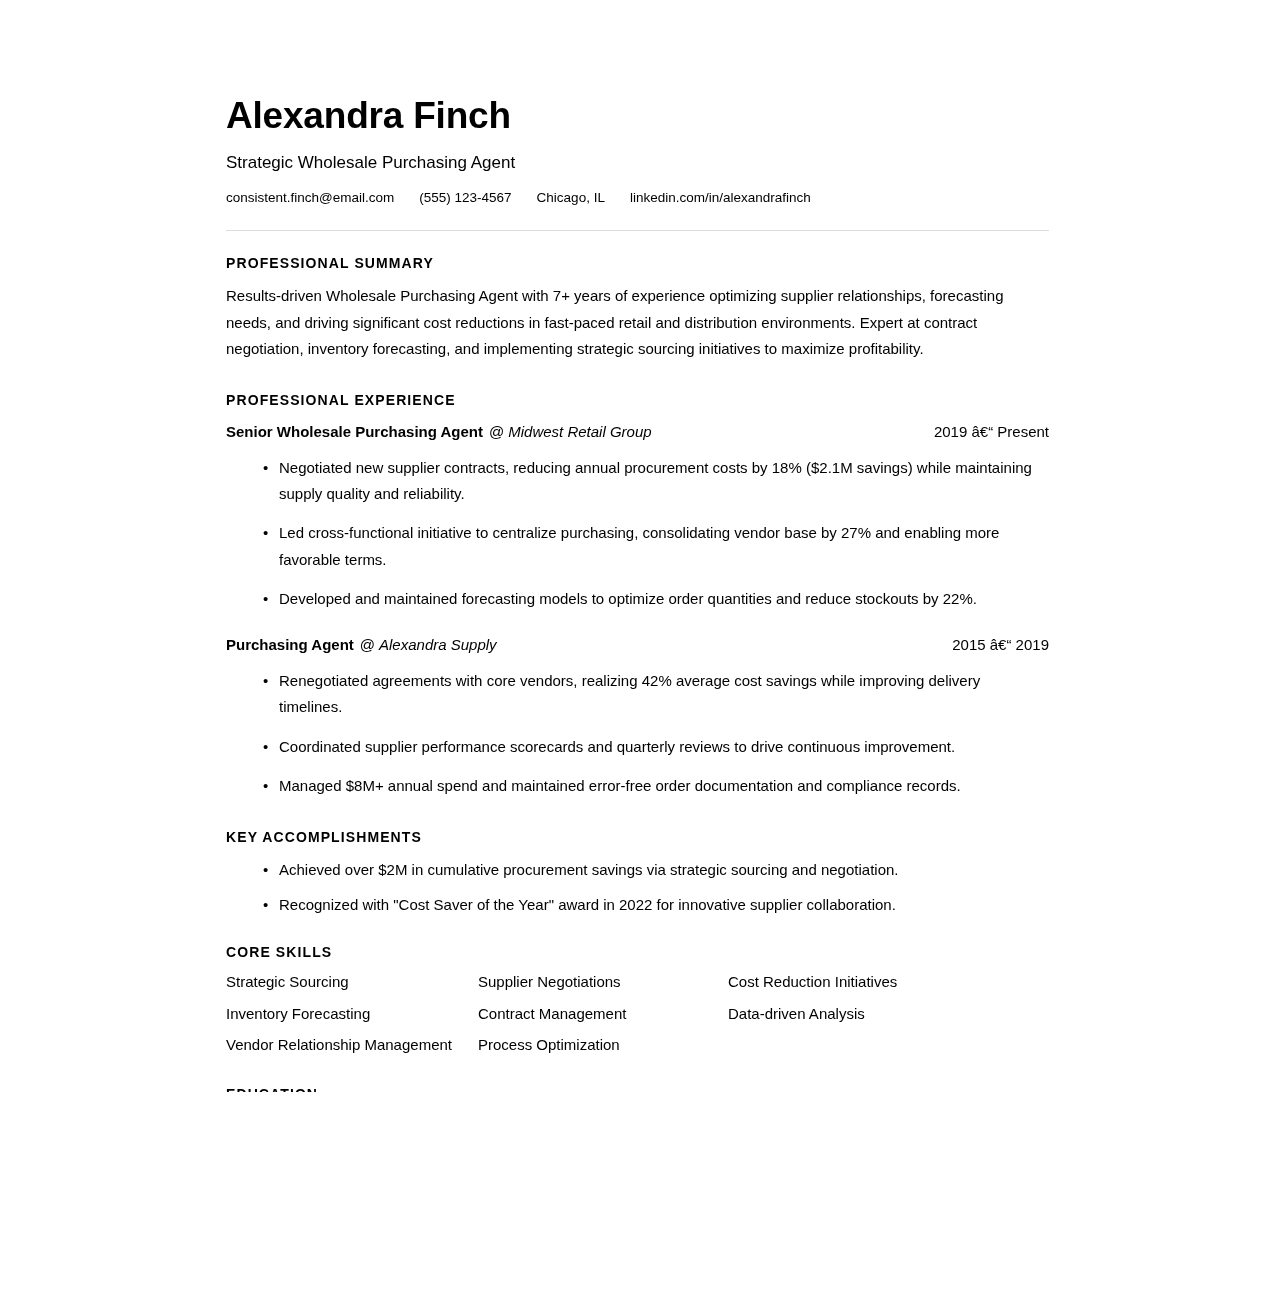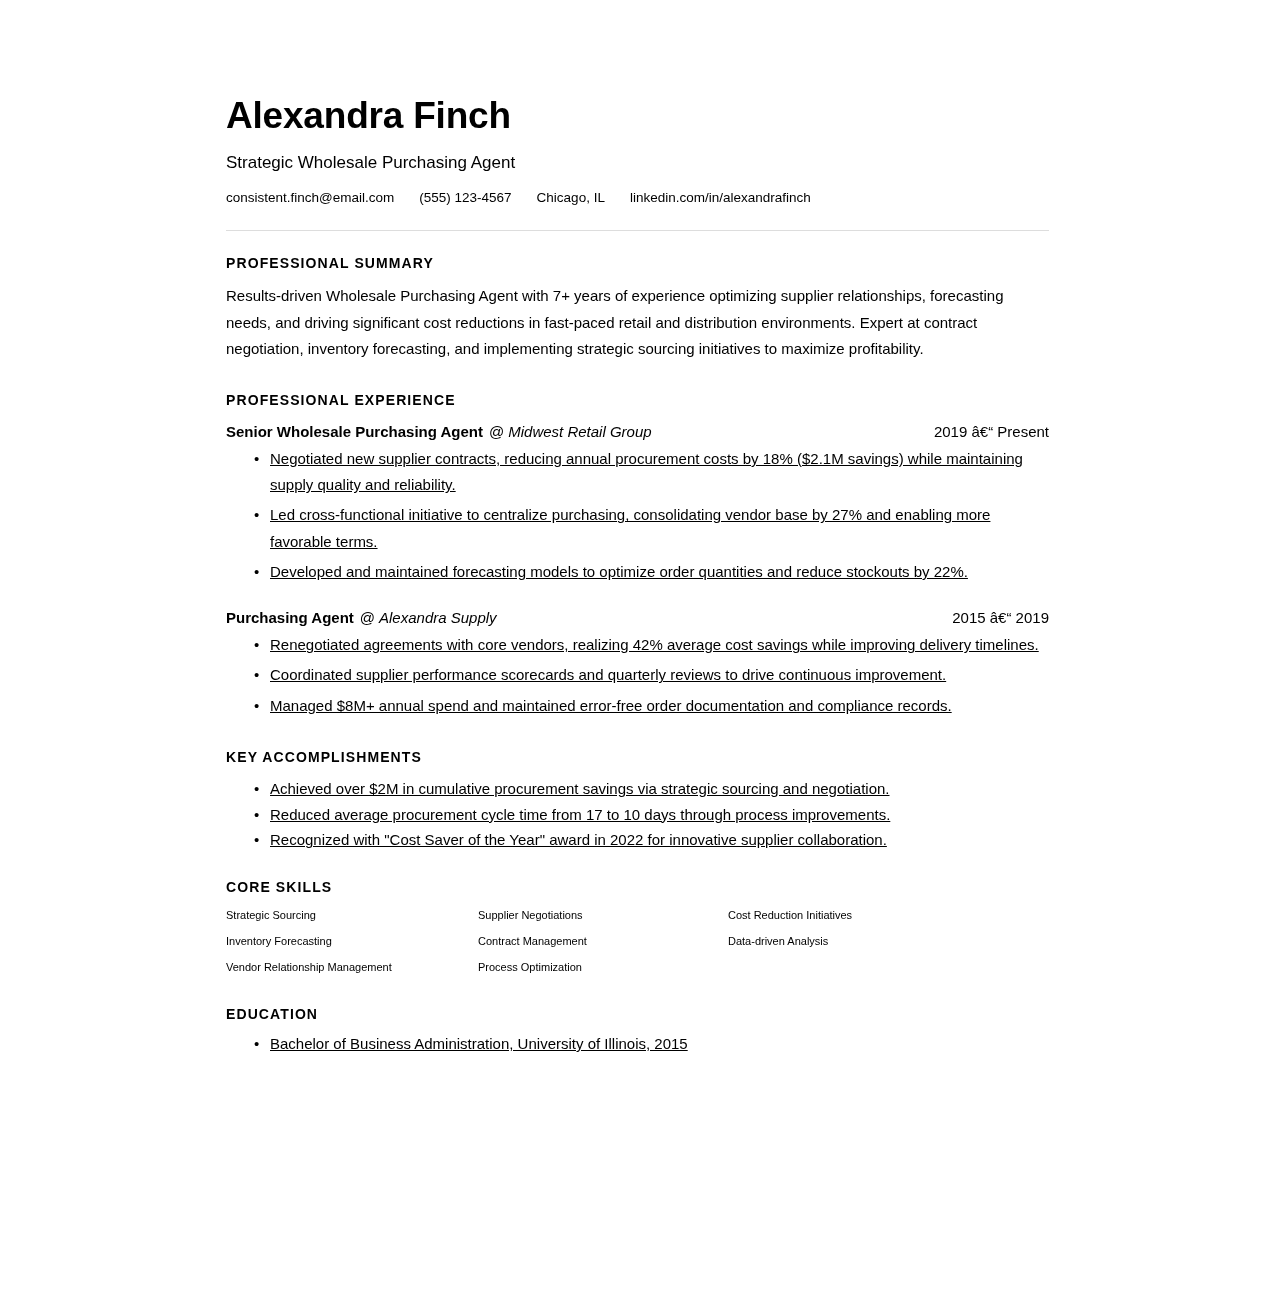--- a/index.html
+++ b/index.html
@@ -127,22 +127,21 @@
   ul.bullets {
     list-style: none;
     margin: 0;
     padding: 0;
   }
   ul.bullets > li {
     position: relative;
     font-size: 15px;
     line-height: 1.75;
     padding-left: 40px;
-    margin: 4px;
-    text-decoration: underline;
+    margin: 13px;
   }
   ul.bullets > li::before {
     content: "\2022";
     position: absolute;
     left: 24px;
     top: 0;
     font-size: 15px;
     line-height: 1.75;
   }
 
@@ -157,21 +156,21 @@
   
   .section-skills { margin-top: 28px; }
   .skills-grid {
     display: grid;
     grid-template-columns: 252px 250px auto;
     row-gap: 12px;
     column-gap: 0;
     max-width: 760px;
   }
   .skill {
-    font-size: 11px;
+    font-size: 15px;
     line-height: 1.28;
     padding-right: 12px;
   }
 
   .section-accomplishments { margin-top: 30px; }
   .section-education { margin-top: 32px; }
   .section-education .section-title { margin-bottom: 10px; }
 </style>
 </head>
 <body>
@@ -222,21 +221,20 @@
           <li>Coordinated supplier performance scorecards and quarterly reviews to drive continuous improvement.</li>
           <li>Managed $8M+ annual spend and maintained error-free order documentation and compliance records.</li>
         </ul>
       </div>
     </div>
 
     <div class="section section-accomplishments">
       <div class="section-title">KEY ACCOMPLISHMENTS</div>
       <ul class="bullets tight">
         <li>Achieved over $2M in cumulative procurement savings via strategic sourcing and negotiation.</li>
-        <li>Reduced average procurement cycle time from 17 to 10 days through process improvements.</li>
         <li>Recognized with "Cost Saver of the Year" award in 2022 for innovative supplier collaboration.</li>
       </ul>
     </div>
 
     <div class="section section-skills">
       <div class="section-title">CORE SKILLS</div>
       <div class="skills-grid">
         <div class="skill">Strategic Sourcing</div>
         <div class="skill">Supplier Negotiations</div>
         <div class="skill">Cost Reduction Initiatives</div>

